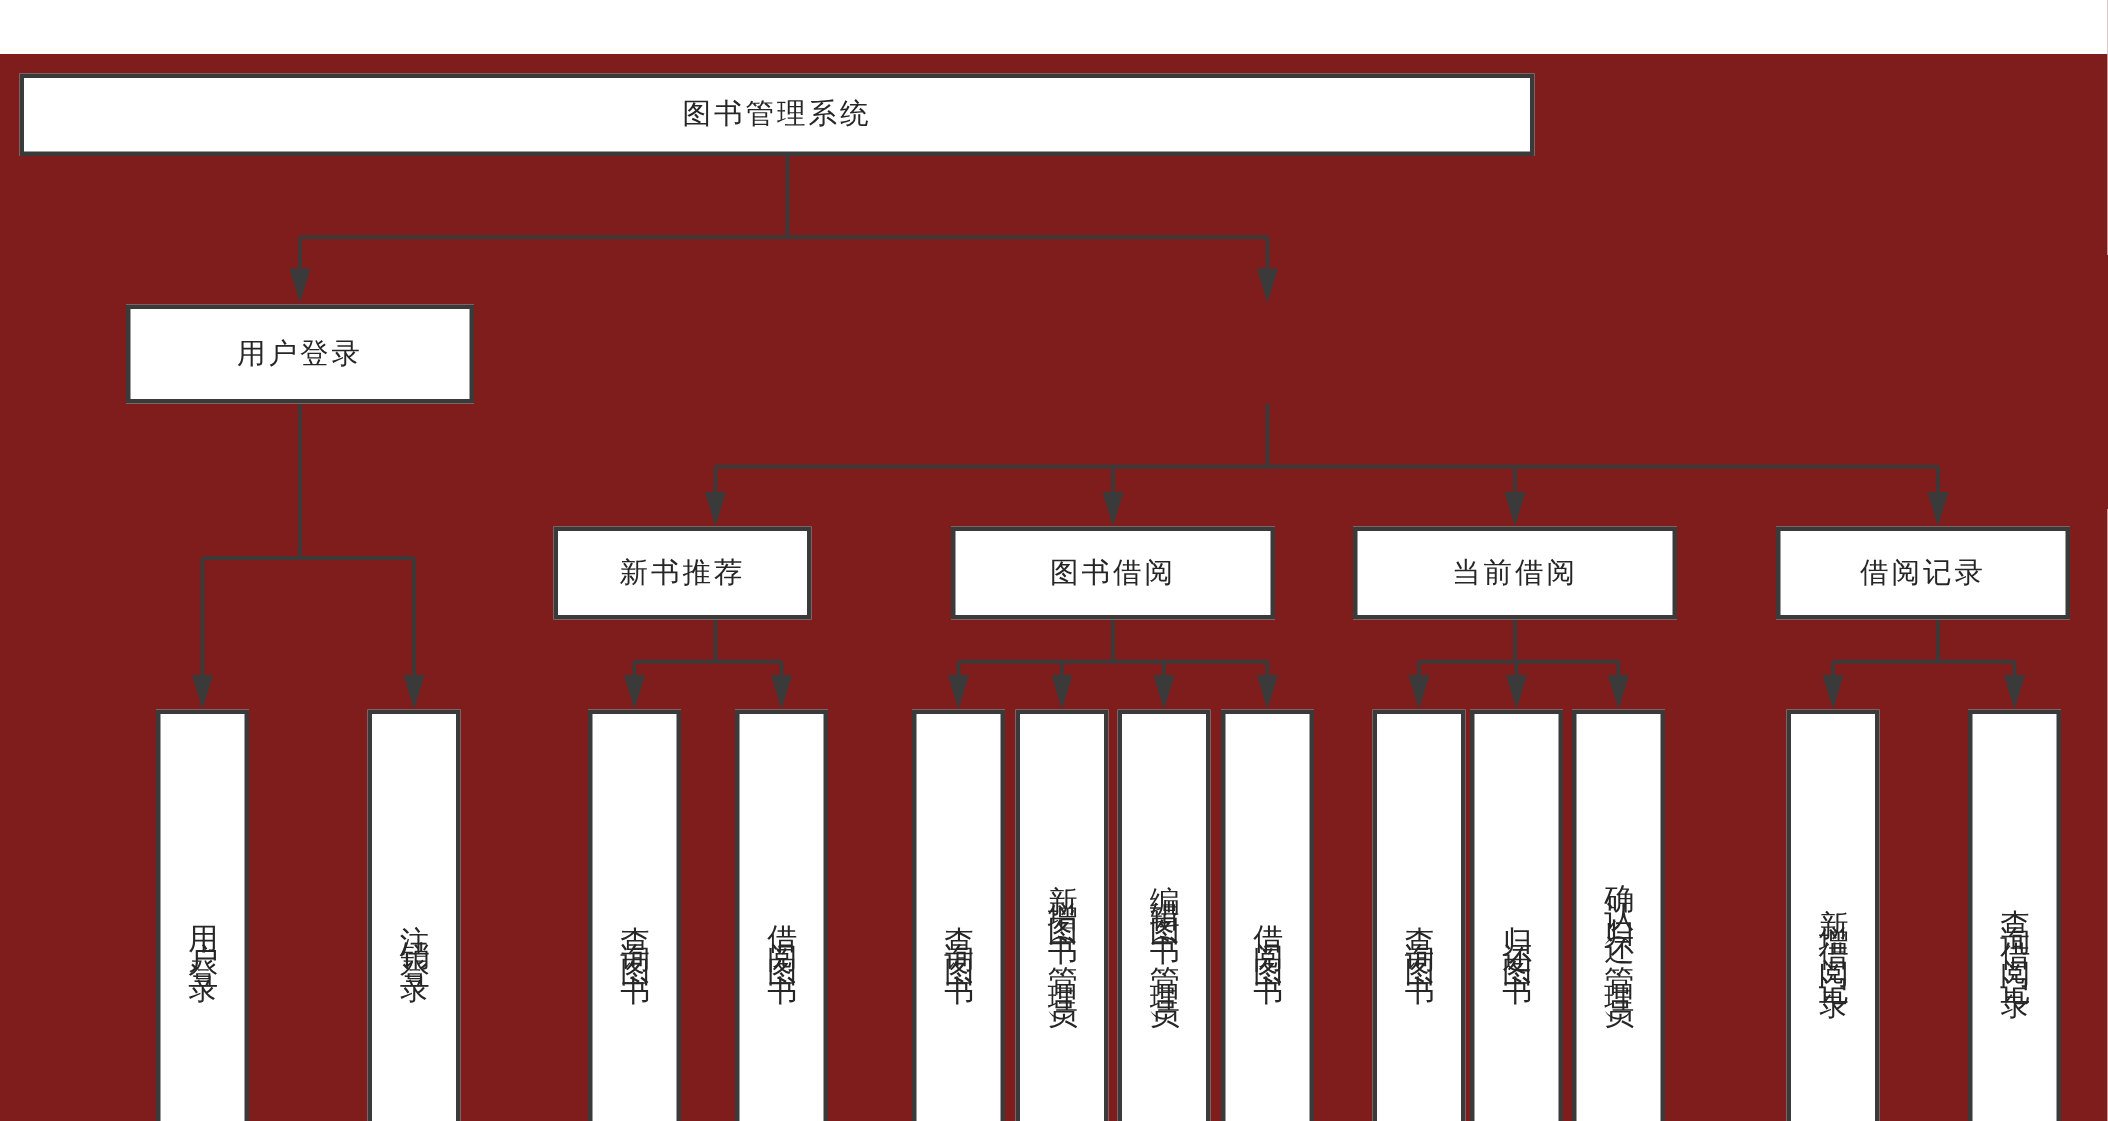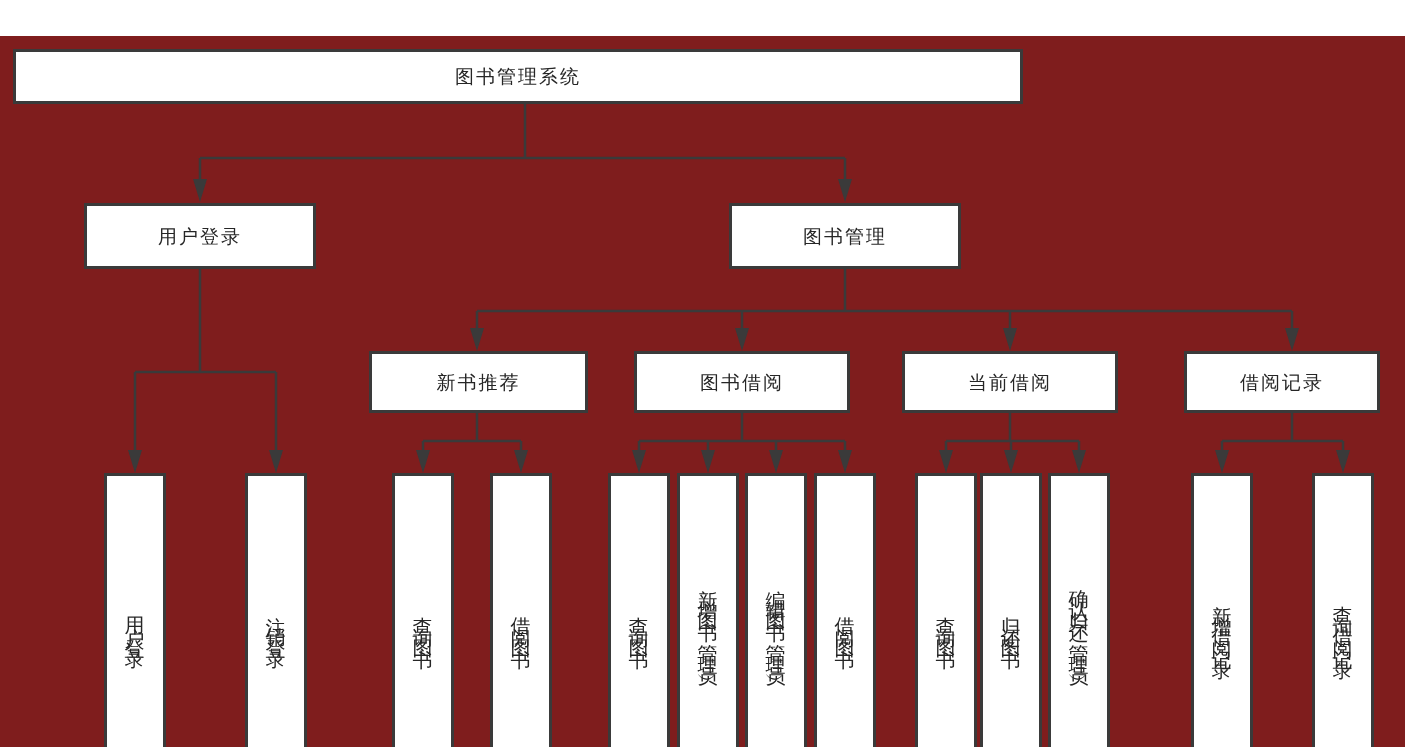--- a/index.html
+++ b/index.html
@@ -90,23 +90,22 @@
       <polygon points="1004,414 1018,414 1011,437"></polygon>
       <polygon points="1072,414 1086,414 1079,437"></polygon>
       <polygon points="1215,414 1229,414 1222,437"></polygon>
       <polygon points="1336,414 1350,414 1343,437"></polygon>
     </g>
   </svg>
 
   <div class="node hbox" style="left:13px;top:13px;width:1010px;height:55px">图书管理系统</div>
 
   <div class="node hbox" style="left:84px;top:167px;width:232px;height:66px">用户登录</div>
-  <div class="node hbox" style="left:729px;top:167px;width:232px;height:66px">图书管理</div>
 
-  <div class="node hbox" style="left:369px;top:315px;width:219px;height:62px">新书推荐</div>
+  <div class="node hbox" style="left:369px;top:315px;width:172px;height:62px">新书推荐</div>
   <div class="node hbox" style="left:902px;top:315px;width:216px;height:62px">当前借阅</div>
   <div class="node hbox" style="left:634px;top:315px;width:216px;height:62px">图书借阅</div>
   <div class="node hbox" style="left:1184px;top:315px;width:196px;height:62px">借阅记录</div>
 
   <div class="node vbox" style="left:104px;top:437px;width:62px;height:300px">用户登录</div>
   <div class="node vbox" style="left:245px;top:437px;width:62px;height:300px">注销登录</div>
 
   <div class="node vbox" style="left:392px;top:437px;width:62px;height:300px">查询图书</div>
   <div class="node vbox" style="left:490px;top:437px;width:62px;height:300px">借阅图书</div>
 

